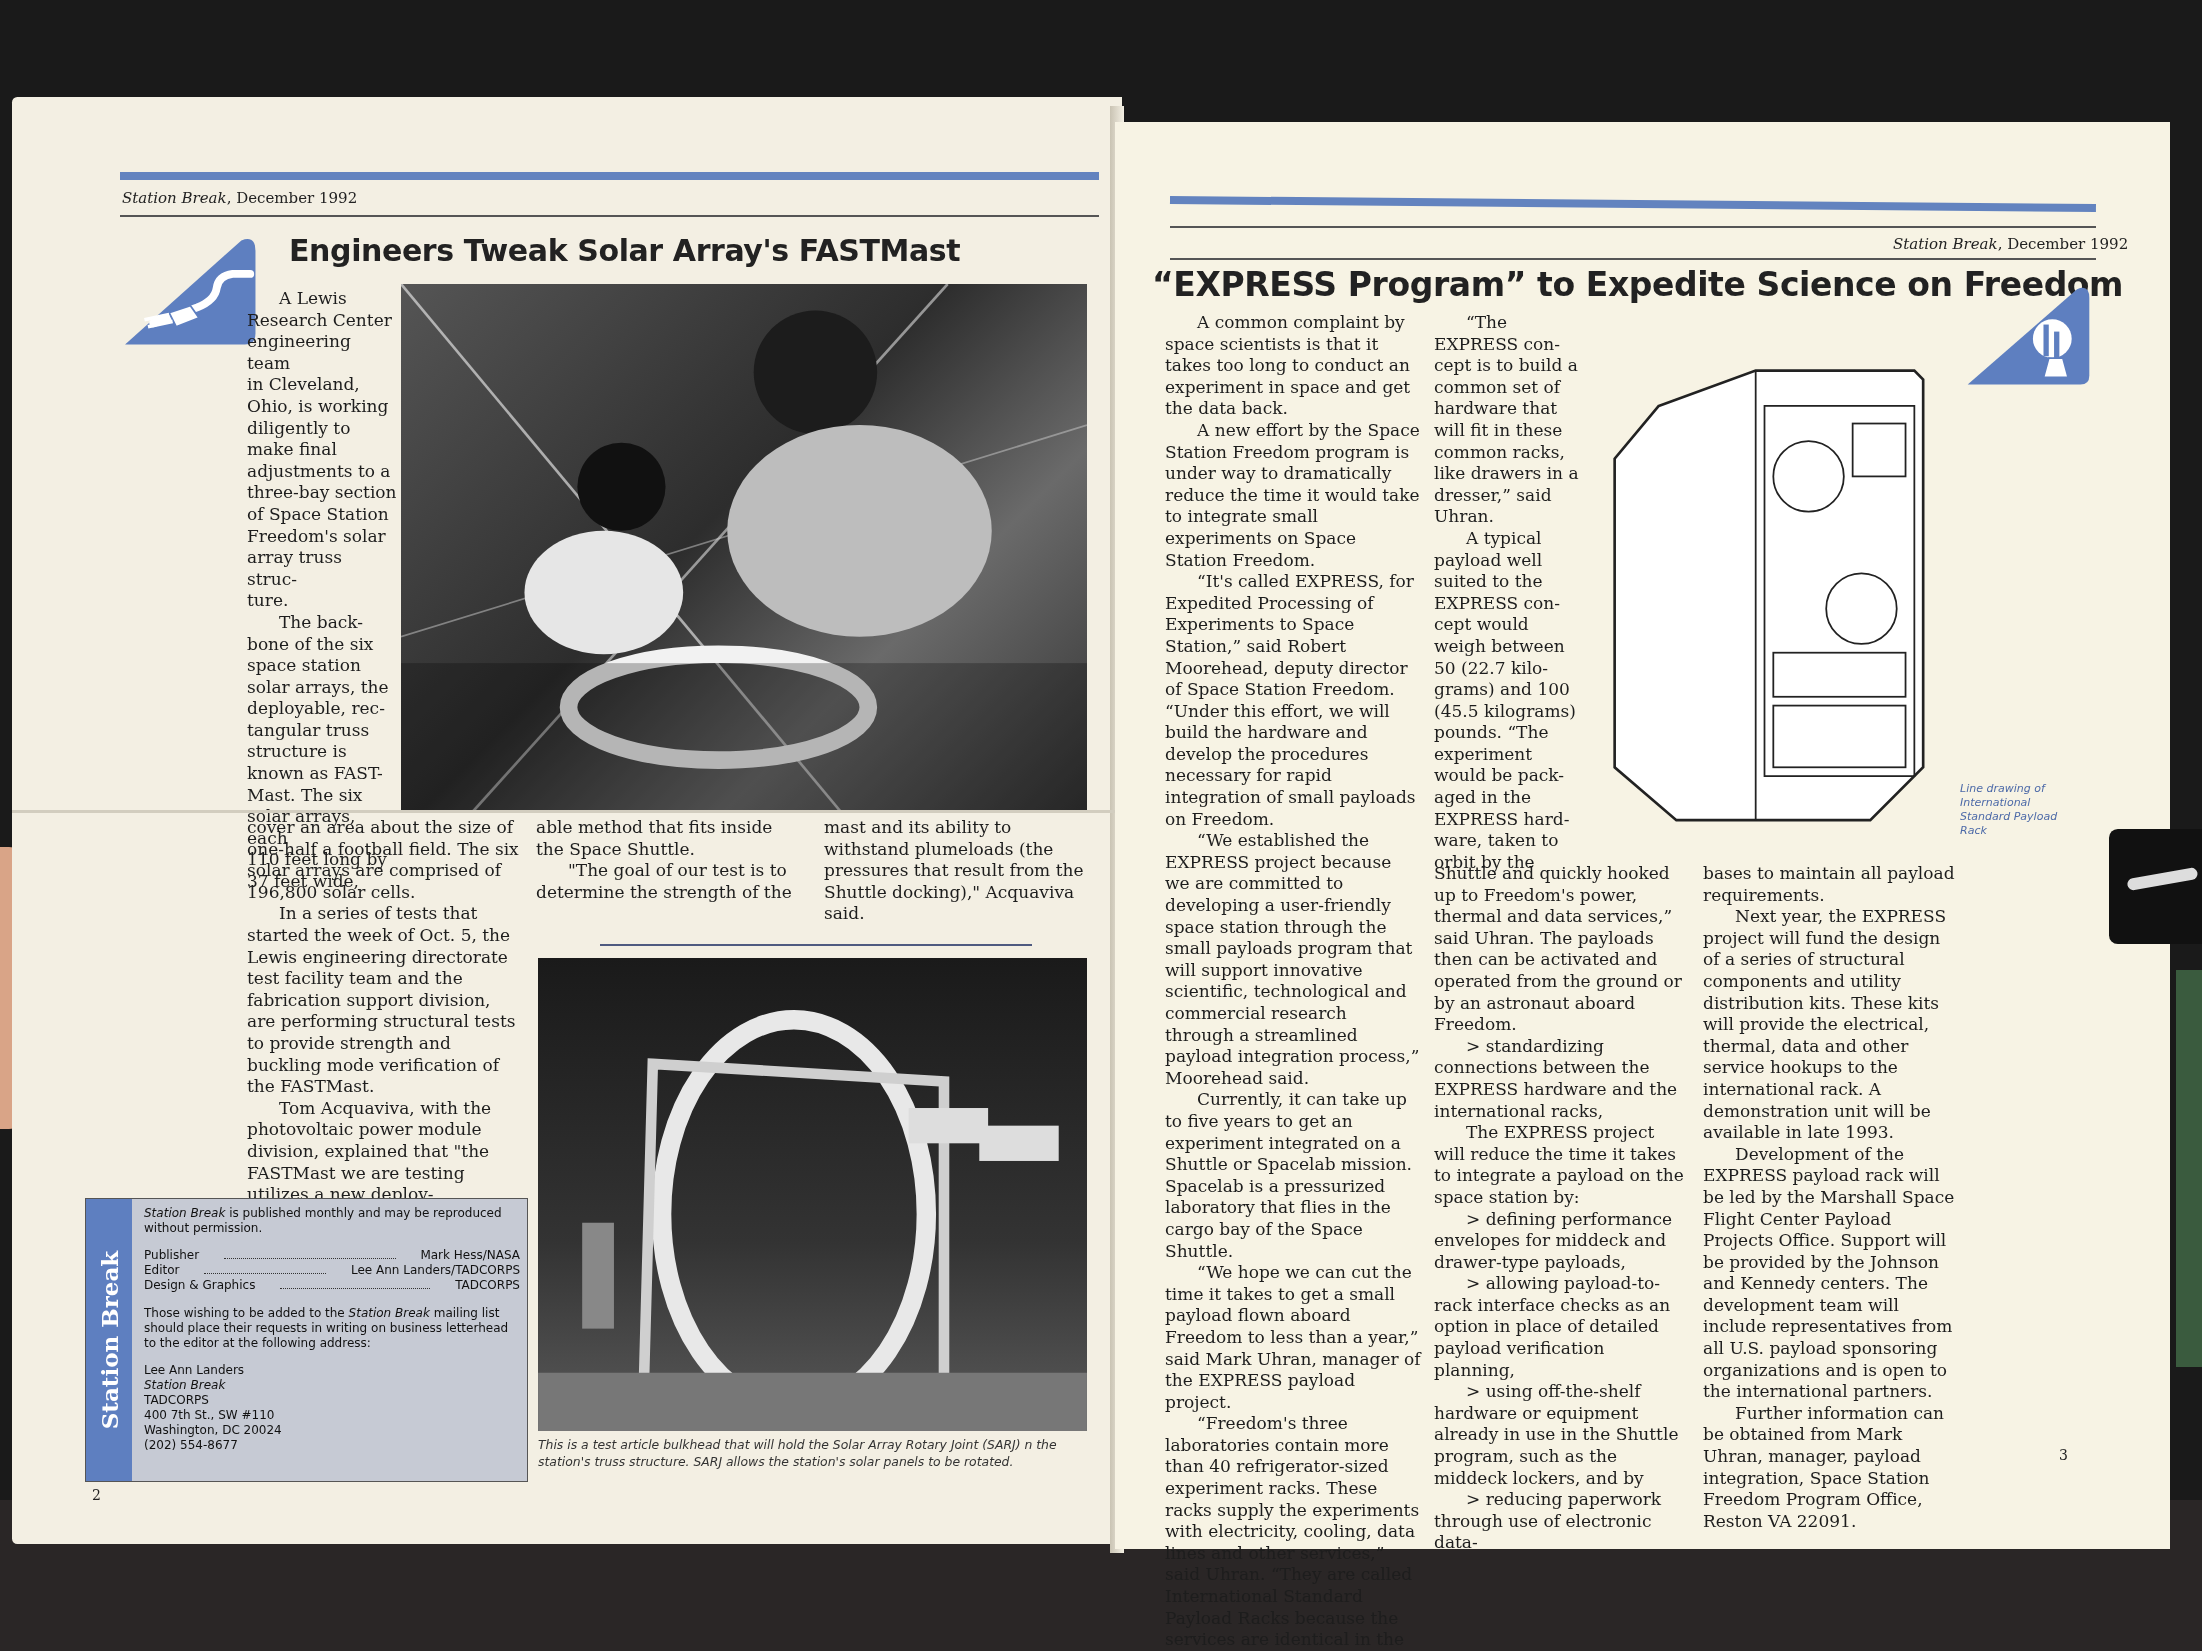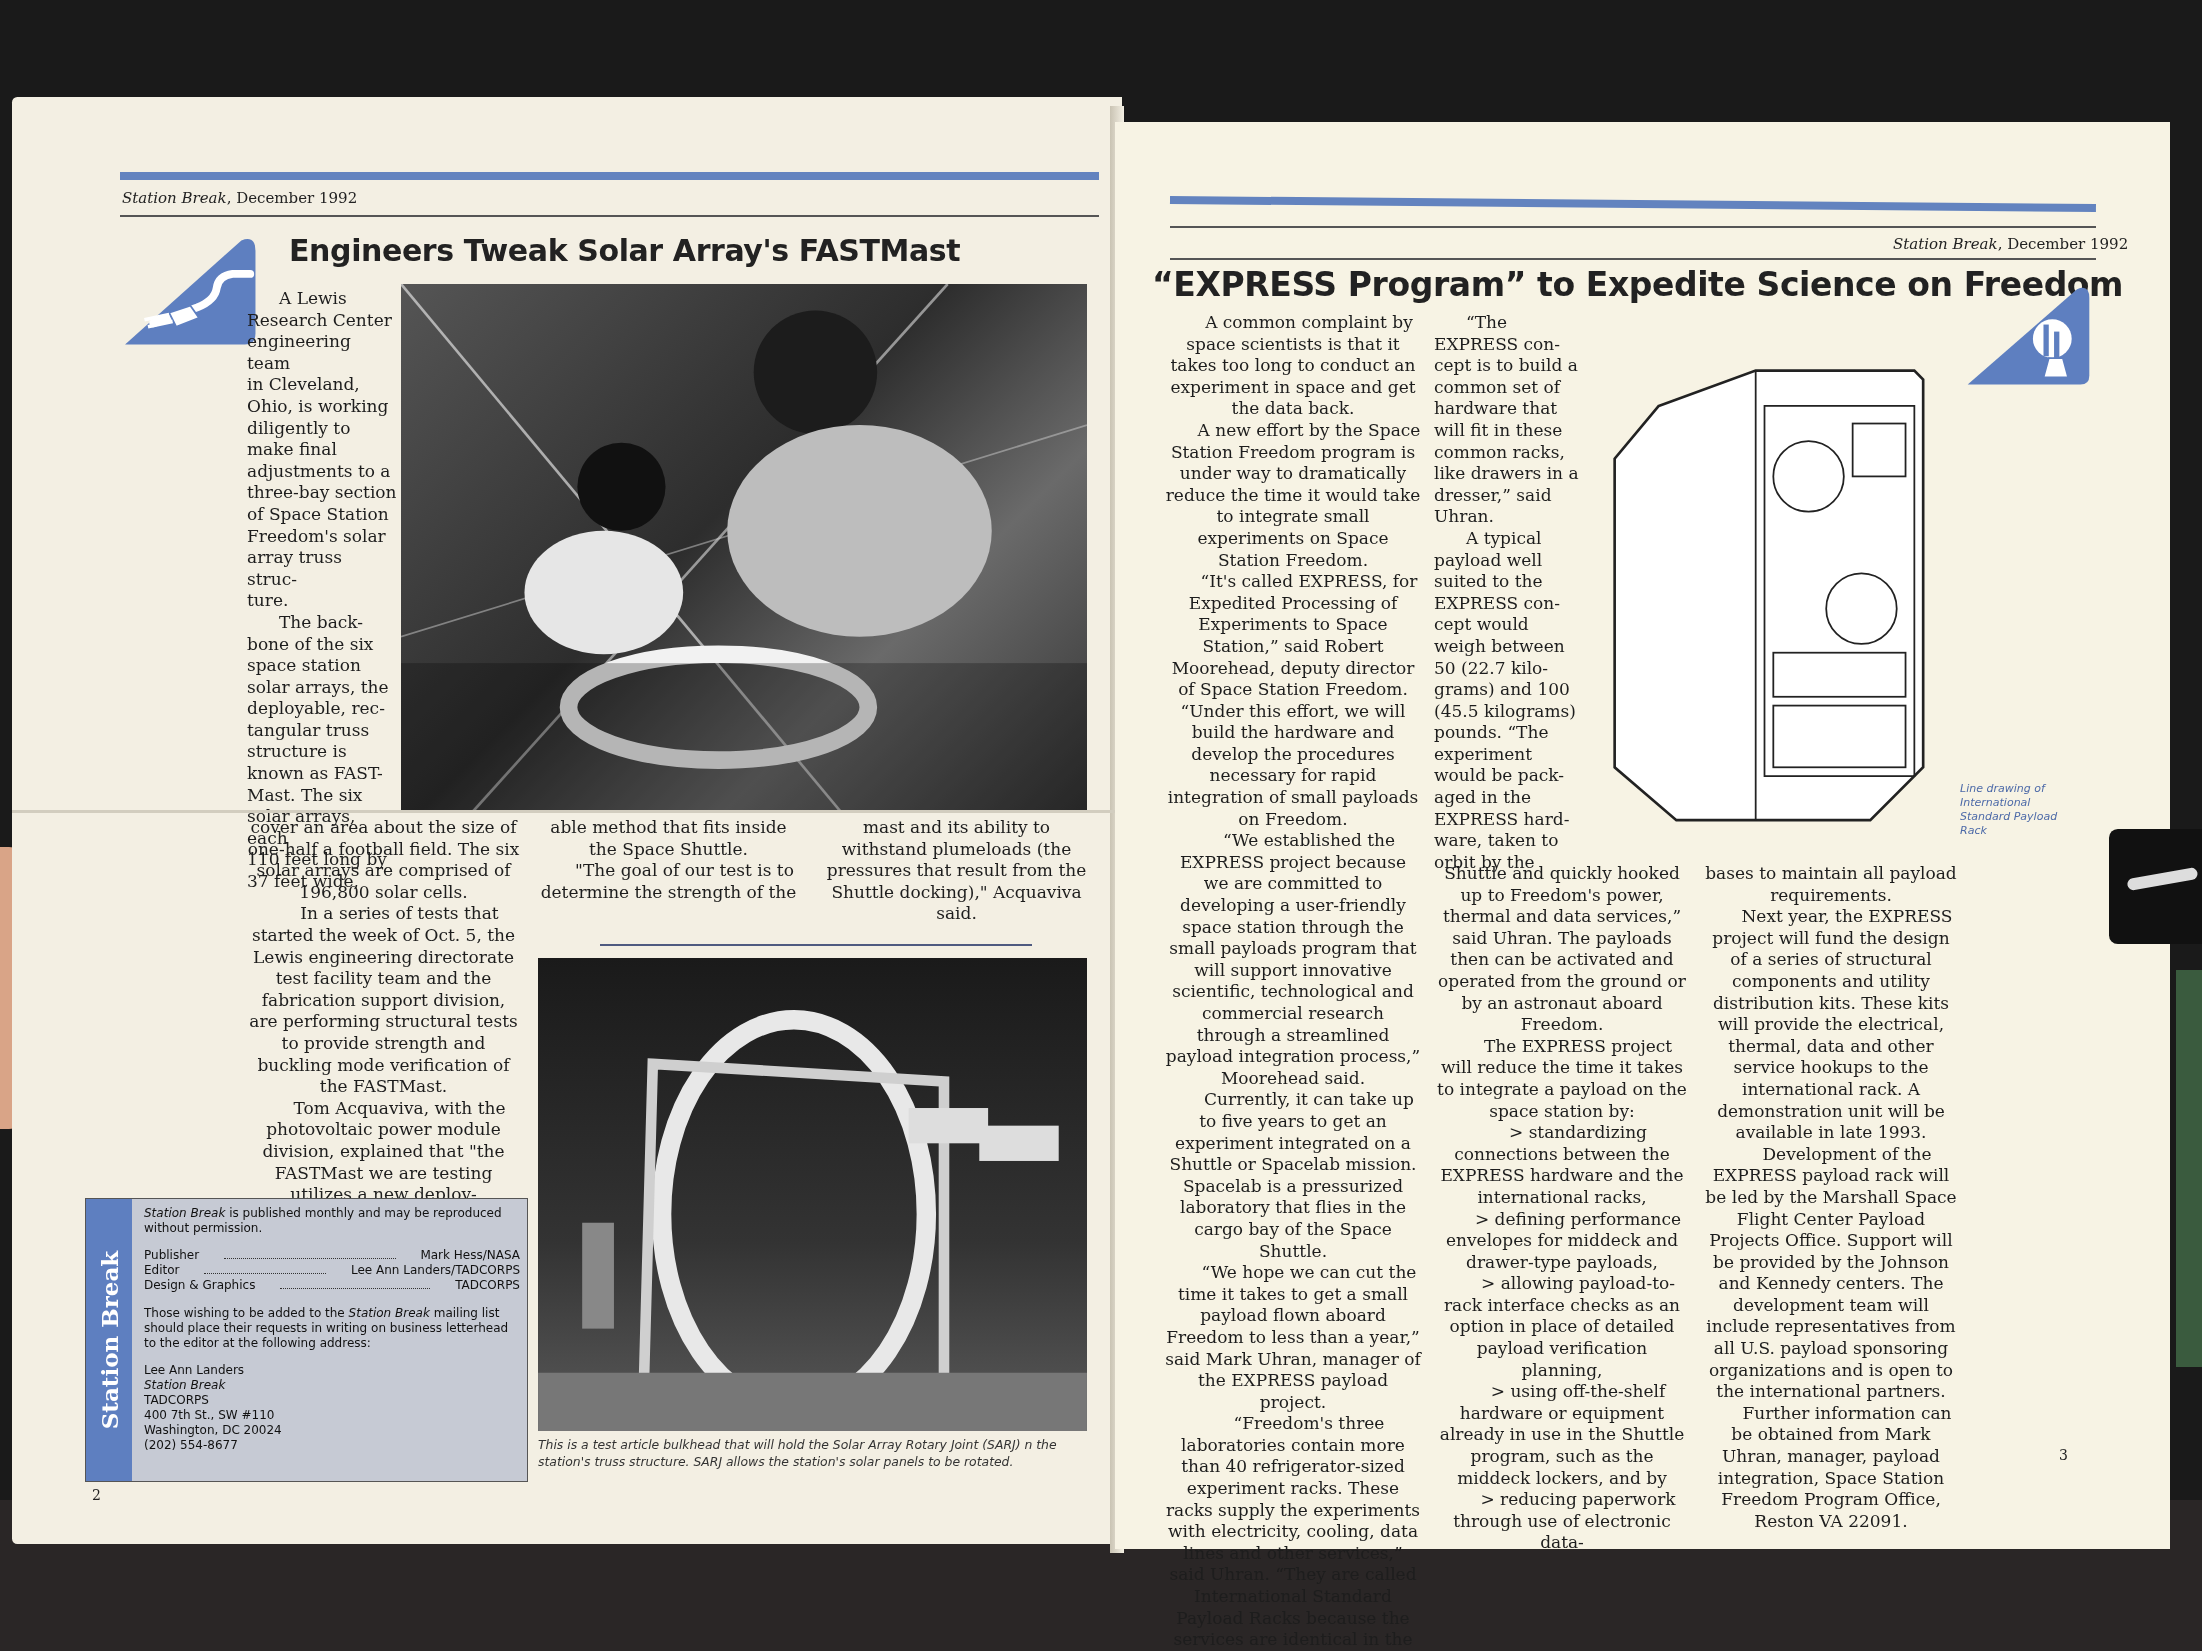--- a/index.html
+++ b/index.html
@@ -10,21 +10,21 @@
   .page.left{left:12.4px;top:97px;width:1110px;height:1447px;border-radius:5.3px 0 0 5.3px;}
   .page.right{left:1115px;top:122px;width:1055px;height:1427px;background:#f7f3e4;}
   .fold{position:absolute;left:12.4px;top:810px;width:1110px;height:2.6px;background:#d2cdbf;}
   .gutter{position:absolute;left:1110px;top:106px;width:14px;height:1447px;background:linear-gradient(90deg,#c9c3b3,#f3efe3);}
   .blue-bar{position:absolute;height:8px;background:#6383bf;}
   .rule{position:absolute;height:1.8px;background:#555;}
   .running{position:absolute;font-size:15px;color:#222;}
   .running i{font-style:italic;}
   .headline{position:absolute;font-family:"DejaVu Sans",sans-serif;font-weight:bold;color:#222;letter-spacing:-0.4px;}
   .col{position:absolute;font-size:17px;line-height:21.6px;color:#1d1d1d;}
-  .col p{margin:0;text-indent:32px;text-align:center;}
+  .col p{margin:0;text-indent:32px;}
   .photo{position:absolute;background:#3a3a3a;overflow:hidden;}
   .caption{position:absolute;font-family:"DejaVu Sans",sans-serif;font-style:italic;font-size:12.4px;line-height:17px;color:#333;}
   .caption.blue{color:#4d6aa8;}
   .masthead{position:absolute;left:85px;top:1198px;width:441px;height:282px;border:1.8px solid #555;background:#c6cad4;}
   .masthead .spine{position:absolute;left:0;top:0;width:46px;height:100%;background:#5e7fc0;}
   .masthead .spine span{position:absolute;left:50%;top:50%;transform:translate(-50%,-50%) rotate(-90deg);white-space:nowrap;font-family:"DejaVu Serif",serif;font-weight:bold;color:#fff;font-size:23px;}
   .masthead .body{position:absolute;left:58px;top:7px;right:7px;font-family:"DejaVu Sans",sans-serif;font-size:12px;line-height:15px;color:#111;}
   .masthead .row{display:flex;gap:23px;}
   .masthead .row .lbl{white-space:nowrap;}
   .masthead .row .dots{flex:1;border-bottom:1.8px dotted #333;margin:0 1.8px 4.4px;}
@@ -217,22 +217,22 @@
     <div>pounds.  “The</div>
     <div>experiment</div>
     <div>would be pack-</div>
     <div>aged in the</div>
     <div>EXPRESS hard-</div>
     <div>ware, taken to</div>
     <div>orbit by the</div>
   </div>
 <div class="col" id="rightCol2Wide" style="left:1434px;top:863px;width:256px;">
     <p style="text-indent: 0px;">Shuttle and quickly hooked up to Freedom's power, thermal and data services,” said Uhran.  The payloads then can be activated and operated from the ground or by an astronaut aboard Freedom.</p>
+    <p>&gt; standardizing connections between the EXPRESS hardware and the international racks,</p>
     <p>The EXPRESS project will reduce the time it takes to integrate a payload on the space station by:</p>
-    <p>&gt; standardizing connections between the EXPRESS hardware and the international racks,</p>
     <p>&gt; defining performance envelopes for middeck and drawer-type payloads,</p>
     <p>&gt; allowing payload-to-rack interface checks as an option in place of detailed payload verification planning,</p>
     <p>&gt; using off-the-shelf hardware or equipment already in use in the Shuttle program, such as the middeck lockers, and by</p>
     <p>&gt; reducing paperwork through use of electronic data-</p>
   </div>
 <div class="col" id="rightCol3" style="left:1703px;top:863px;width:256px;">
     <p style="text-indent: 0px;">bases to maintain all payload requirements.</p>
     <p>Next year, the EXPRESS project will fund the design of a series of structural components and utility distribution kits.  These kits will provide the electrical, thermal, data and other service hookups to the international rack.  A demonstration unit will be available in late 1993.</p>
     <p>Development of the EXPRESS payload rack will be led by the Marshall Space Flight Center Payload Projects Office.  Support will be provided by the Johnson and Kennedy centers.  The development team will include representatives from all U.S. payload sponsoring organizations and is open to the international partners.</p>
     <p>Further information can be obtained from Mark Uhran, manager, payload integration, Space Station Freedom Program Office, Reston VA  22091.</p>

